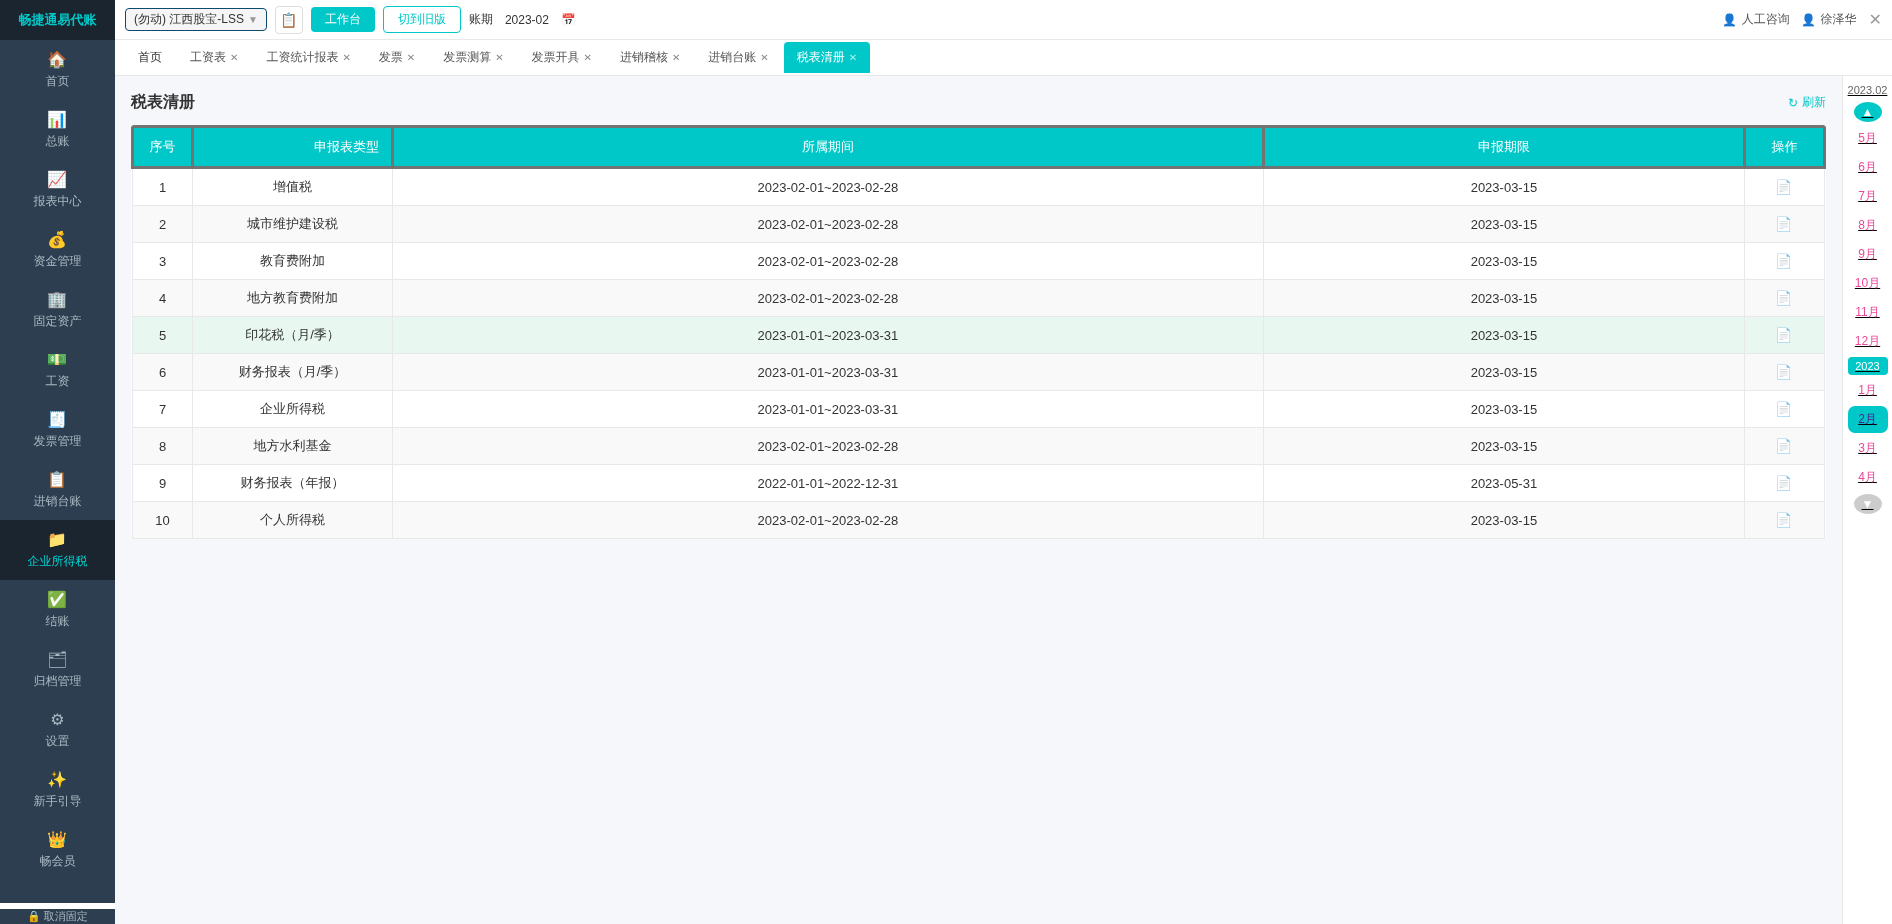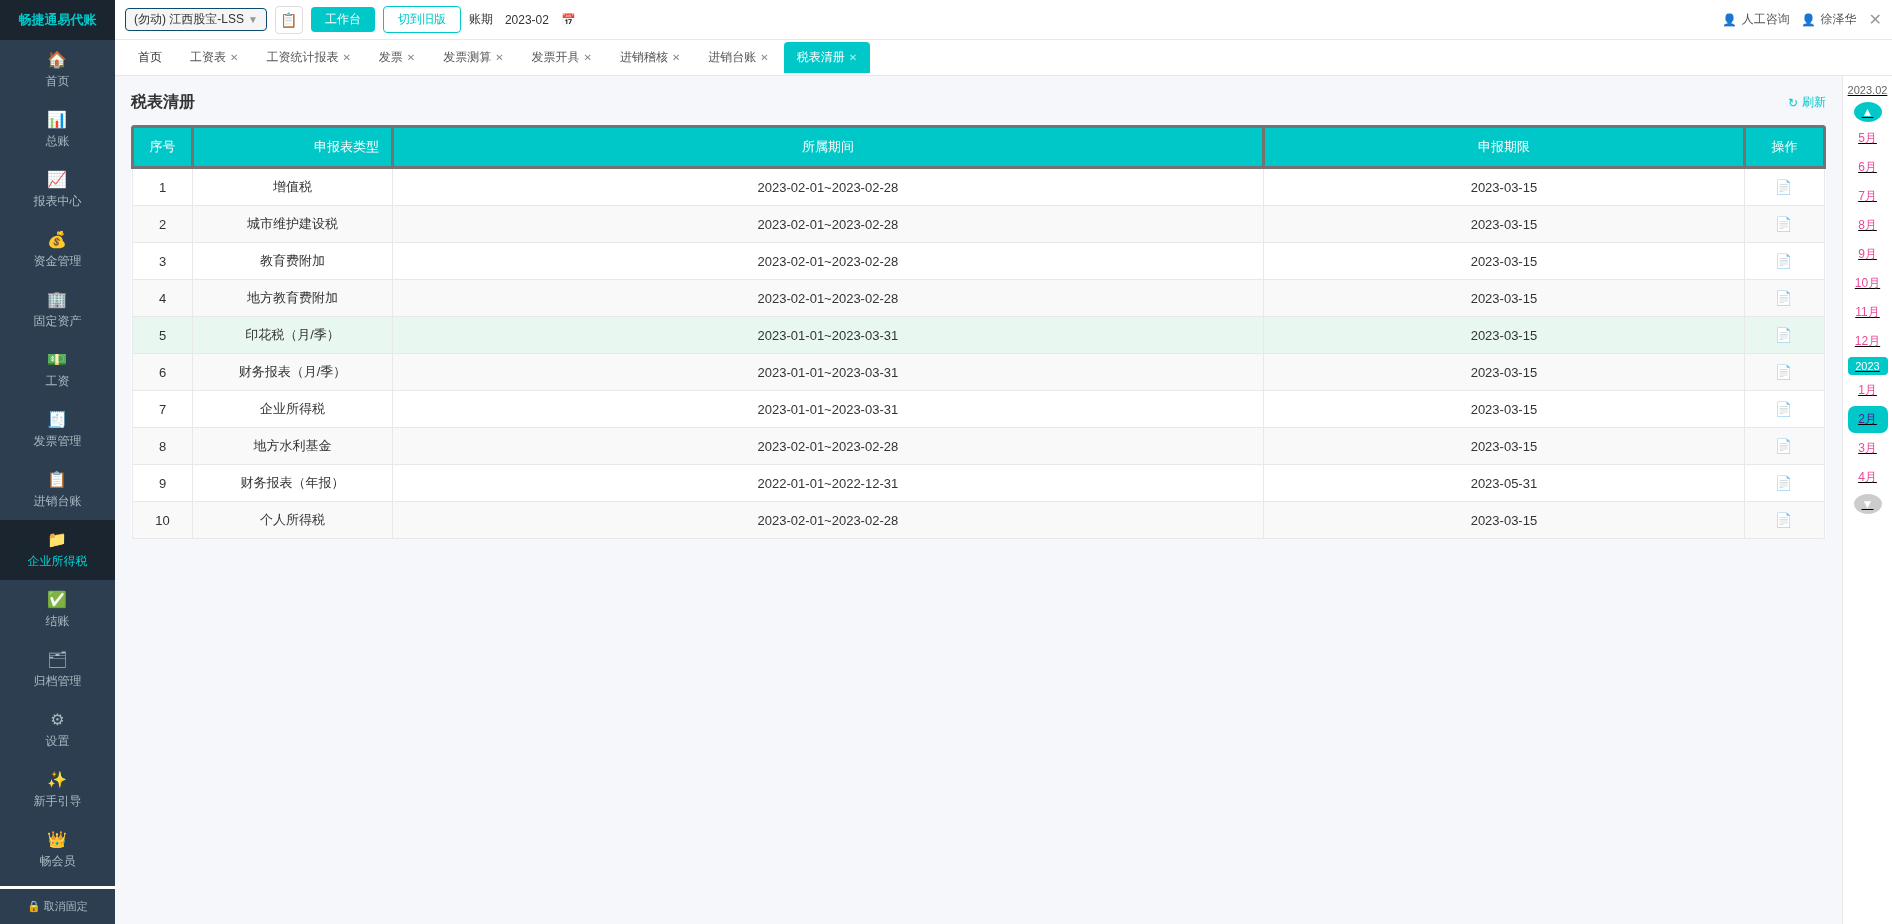--- a/index.html
+++ b/index.html
@@ -33,26 +33,25 @@
       padding: 10px 5px;
       color: #aab8c2;
       cursor: pointer;
       font-size: 12px;
       gap: 4px;
     }
     .sidebar-item.active { background: #1a252f; color: #00d4d4; }
     .sidebar-item .icon { font-size: 16px; }
     .sidebar-bottom {
       margin-top: auto;
-      padding: 10px;
       color: #aab8c2;
       font-size: 11px;
       text-align: center;
       cursor: pointer;
-      border-top: 3px solid #ffffff;
+      border-top: 6px solid #ffffff;
     }
 
     
     .main {
       flex: 1;
       display: flex;
       flex-direction: column;
       height: 100%;
       overflow: hidden;
     }

